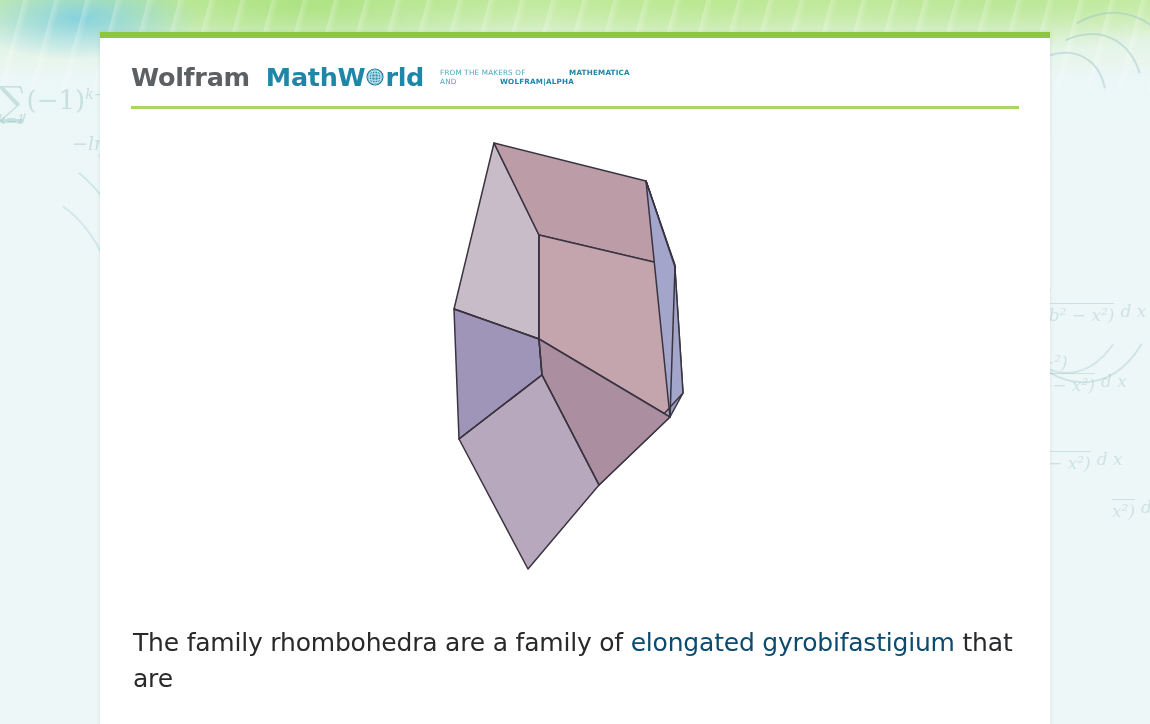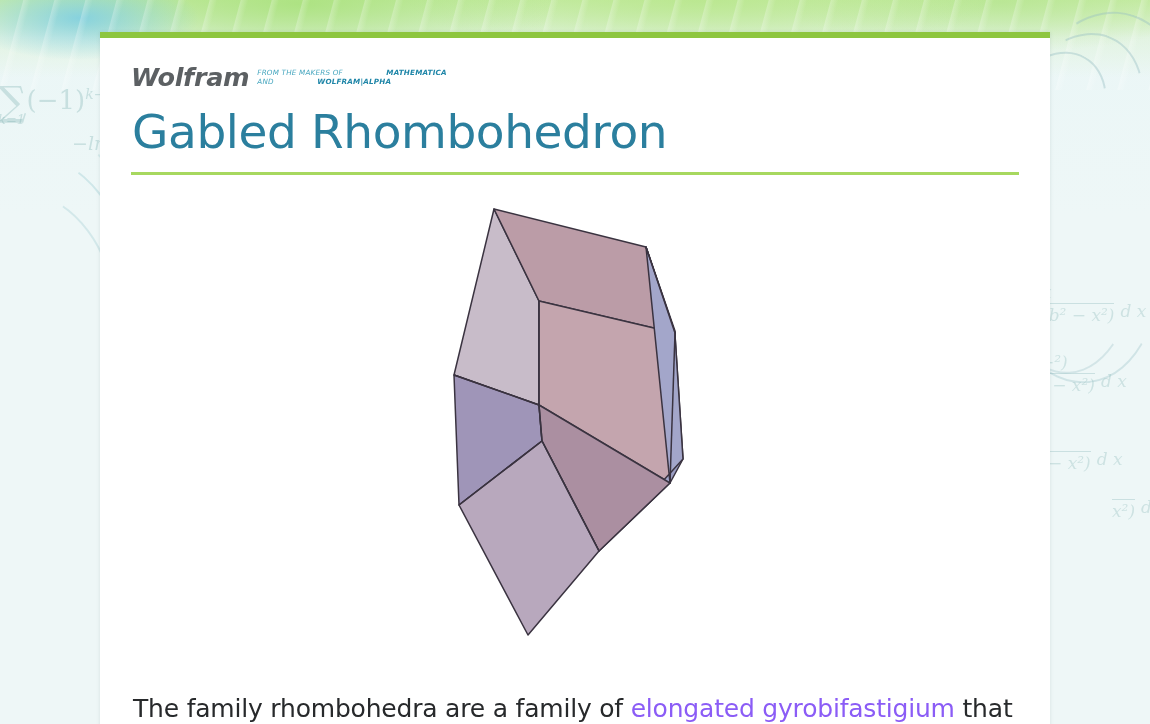--- a/index.html
+++ b/index.html
@@ -137,23 +137,22 @@
     overflow: hidden;
   }
   .card-inner {
     padding: 22px 30px 0 31px;
   }
 
   
   #logo-row {
     display: flex;
     align-items: flex-end;
-    gap: 8px;
+    gap: 16px;
     height: 30px;
-    font-style: italic;
   }
   .logo-wolfram {
     font-family: "DejaVu Sans", sans-serif;
     font-size: 25.5px;
     font-weight: 600;
     color: #5c6063;
     letter-spacing: -0.3px;
     line-height: 1;
   }
   .logo-math {
@@ -215,21 +214,21 @@
   #body-text {
     font-family: "DejaVu Sans", sans-serif;
     font-size: 25px;
     line-height: 36px;
     color: #27292b;
     margin: 8px 0 0 2px;
     width: 888px;
     letter-spacing: -0.2px;
   }
   #body-text a, #body-text .lnk {
-    color: #8b5cf6;
+    color: #0c4a6e;
     text-decoration: none;
   }
 </style>
 </head>
 <body>
 
 <div id="page">
 
   <div class="bg-base"></div>
   <div class="bg-top-green"></div>
@@ -270,27 +269,45 @@
     <span class="num">&nbsp;</span>
     <span class="den">x²)</span>
     <span class="dx">d x</span>
   </div>
 
   <div id="card">
     <div class="card-inner">
 
       <div id="logo-row">
         <span class="logo-wolfram">Wolfram</span>
+        <span class="logo-math">
+          <span>Math</span>
+            <span>W</span>
+            <span class="globe">
+            <svg width="18" height="18" viewBox="0 0 18 18" aria-hidden="true">
+              <circle cx="9" cy="9" r="8" fill="#2d8fb0"></circle>
+              <g stroke="#dff0f6" stroke-width="0.85" fill="none">
+                <ellipse cx="9" cy="9" rx="8" ry="3.3"></ellipse>
+                <ellipse cx="9" cy="9" rx="8" ry="6"></ellipse>
+                <ellipse cx="9" cy="9" rx="3.3" ry="8"></ellipse>
+                <ellipse cx="9" cy="9" rx="6" ry="8"></ellipse>
+                <line x1="1" y1="9" x2="17" y2="9"></line>
+                <line x1="9" y1="1" x2="9" y2="17"></line>
+              </g>
+              <circle cx="9" cy="9" r="8" fill="none" stroke="#1f7d9e" stroke-width="1.1"></circle>
+            </svg>
+          </span>
+            <span>rld</span>
+        </span>
         <span class="logo-tagline">
           <span><span>FROM THE MAKERS OF </span><b>MATHEMATICA</b></span><br>
           <span><span>AND </span><b>WOLFRAM|ALPHA</b></span>
         </span>
       </div>
 
-      <h1 id="page-title">Gabled Rhombohedron</h1>
       <div id="title-rule"></div>
 
       <div id="figure-wrap">
         <svg id="polyhedron" width="300" height="470" viewBox="440 180 300 470" shape-rendering="geometricPrecision">
           <g stroke="#3a3340" stroke-width="1.5" stroke-linejoin="round">
 
             <polygon points="508,196 553,288 553,392 468,362" fill="#c8bcc9"></polygon>
 
             <polygon points="508,196 660,234 689,320 553,288" fill="#bb9ca7"></polygon>
 

